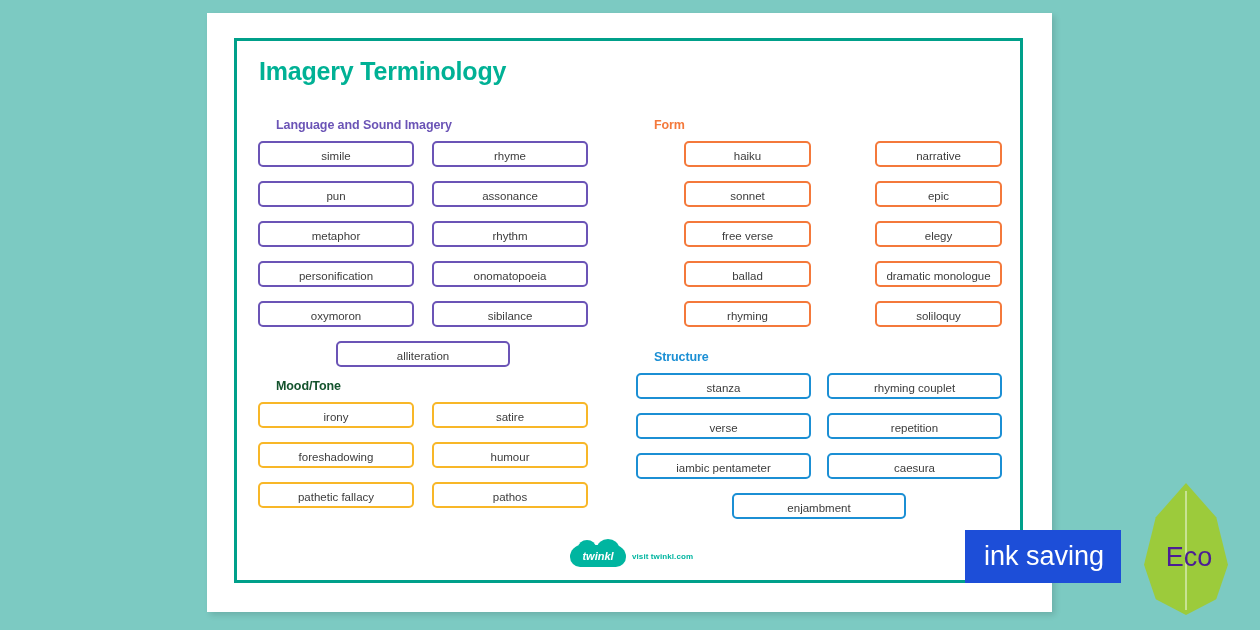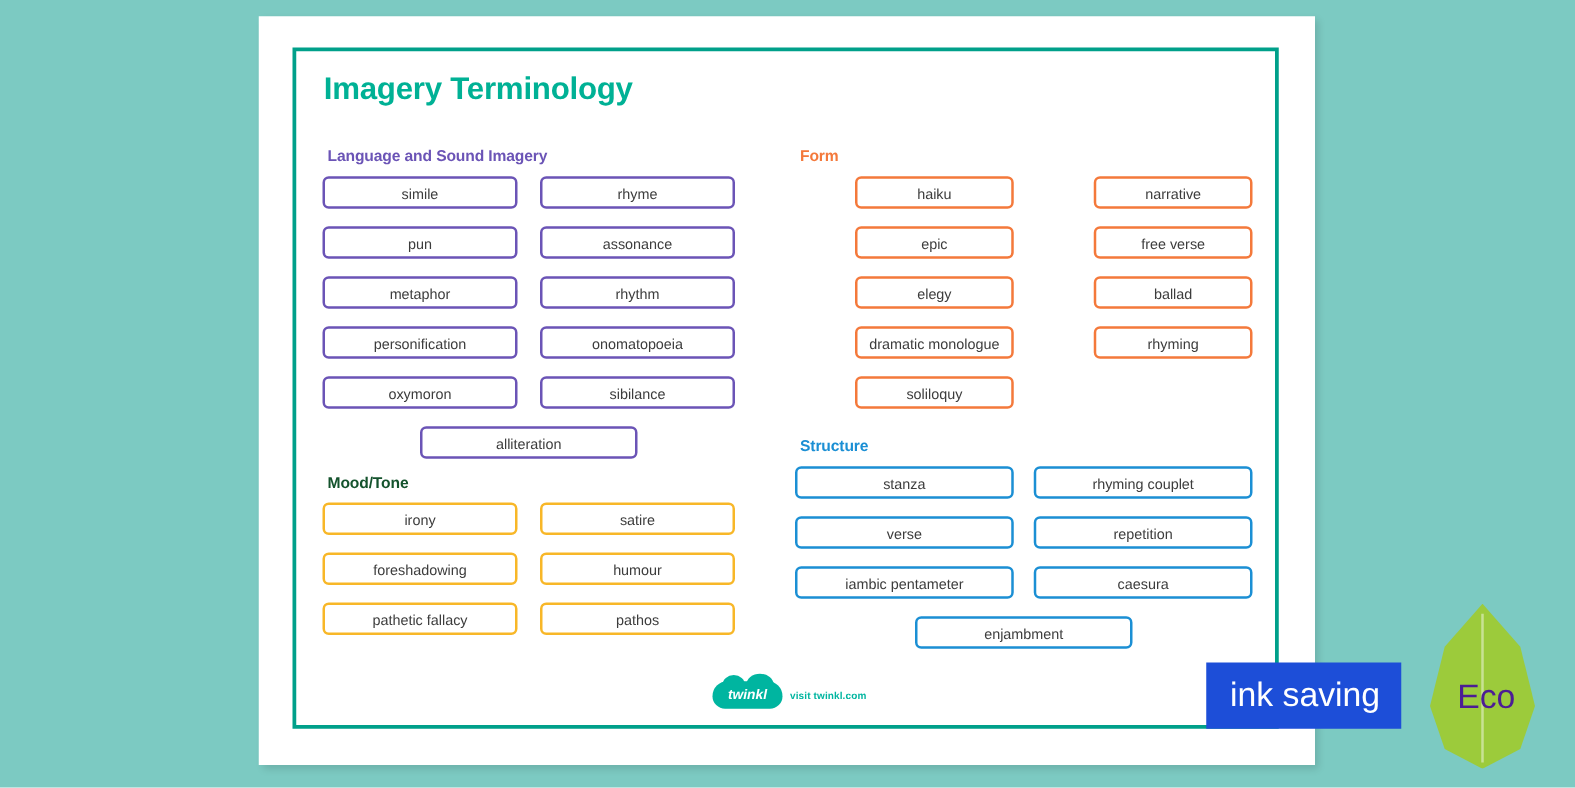--- a/index.html
+++ b/index.html
@@ -49,21 +49,21 @@
   .col {
     position: absolute;
     top: 0;
   }
   .col-left  { left: 51px;  width: 330px; }
   .col-right { left: 429px; width: 366px; }
 
   .section-heading {
     font-size: 12.5px;
     font-weight: bold;
-    margin: 0 0 9px 4px;
+    margin: 0 0 9px 18px;
     letter-spacing: -0.1px;
   }
   .heading-language  { color: #6b54b6; }
   .heading-mood      { color: #14532d; }
   .heading-form      { color: #f4793b; }
   .heading-structure { color: #1b8fd4; }
 
   .grid {
     display: grid;
     grid-template-columns: 1fr 1fr;
@@ -254,20 +254,21 @@
 
   </div>
 
   <div class="col col-right" style="top:105px;">
 
     <div class="section">
       <div class="section-heading heading-form">Form</div>
       <div class="grid form-grid">
         <div class="word-box orange">haiku</div>
         <div class="word-box orange">narrative</div>
+        <div class="word-box orange">sonnet</div>
         <div class="word-box orange">epic</div>
         <div class="word-box orange">free verse</div>
         <div class="word-box orange">elegy</div>
         <div class="word-box orange">ballad</div>
         <div class="word-box orange">dramatic monologue</div>
         <div class="word-box orange">rhyming</div>
         <div class="word-box orange">soliloquy</div>
       </div>
     </div>
 

